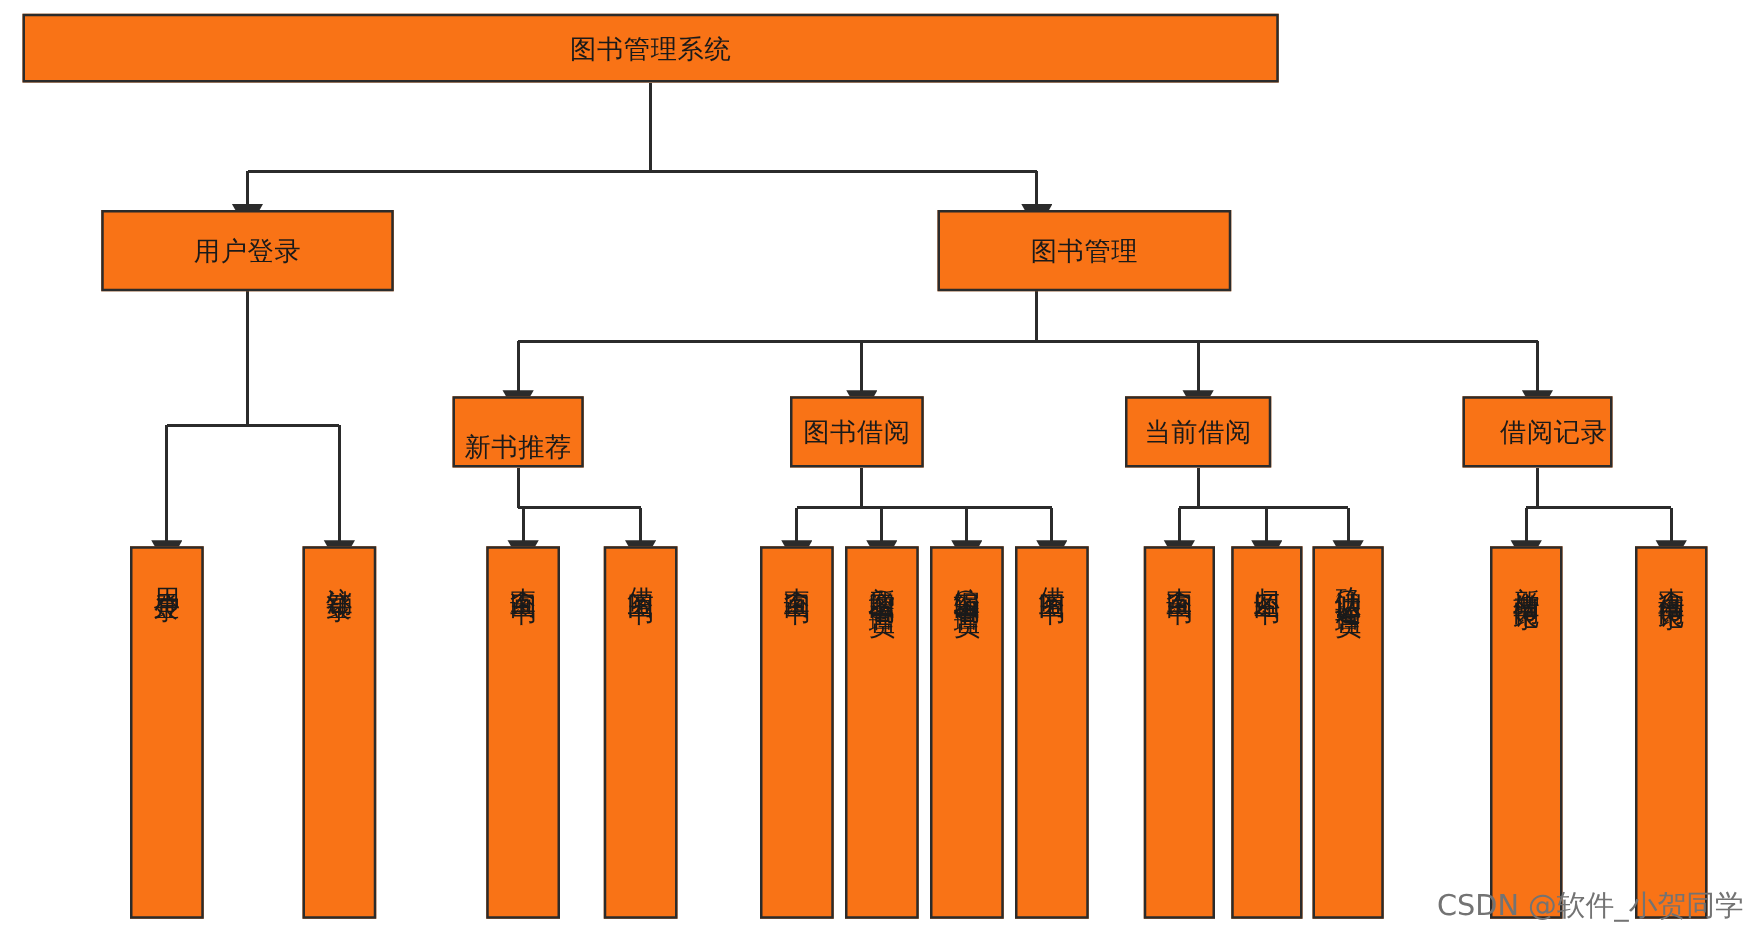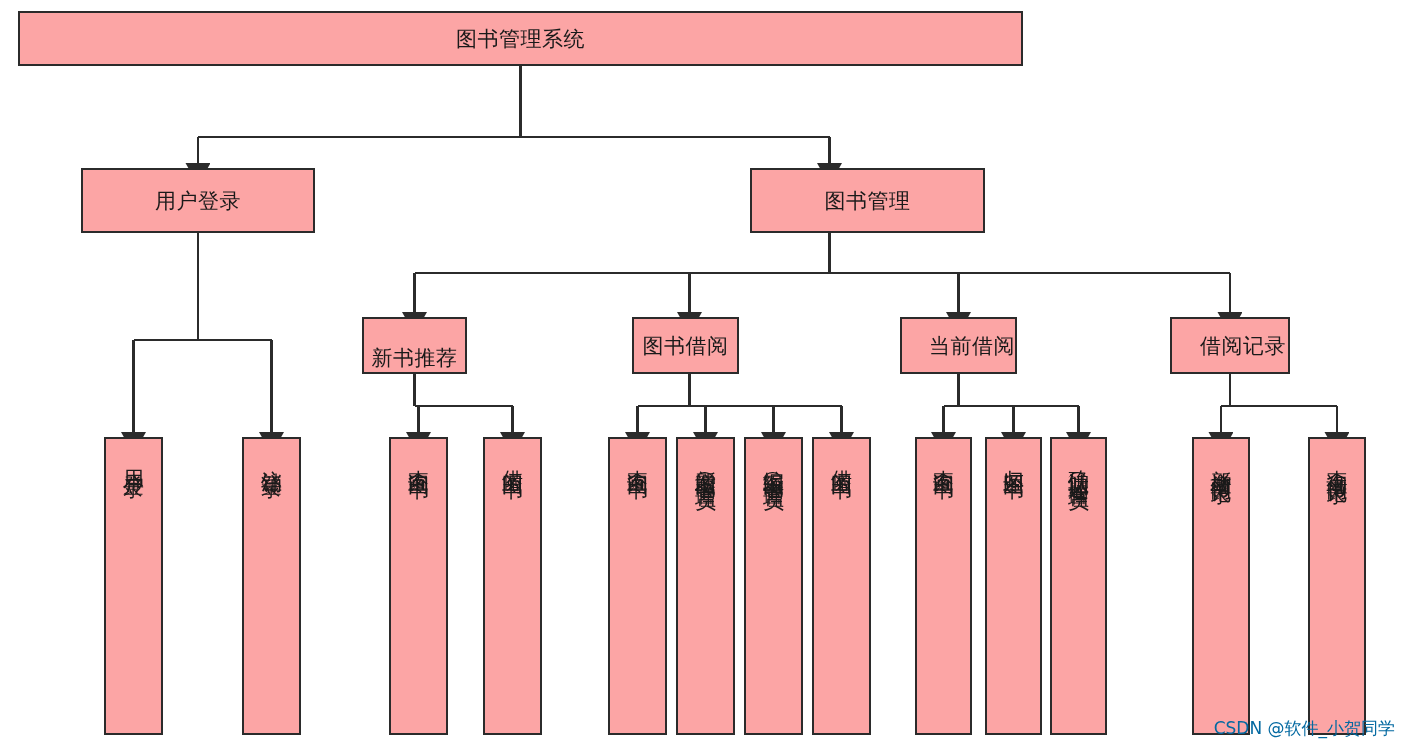--- a/index.html
+++ b/index.html
@@ -20,21 +20,21 @@
   #edges-layer {
     position: absolute;
     left: 0;
     top: 0;
     width: 1405px;
     height: 747px;
   }
   .node {
     position: absolute;
     box-sizing: border-box;
-    background: #fca5a5;
+    background: #f97316;
     border: 2px solid #2b2b2b;
     display: flex;
     align-items: center;
     justify-content: center;
     color: #1a1a1a;
   }
   .node.horizontal {
     font-size: 21px;
     letter-spacing: 0.5px;
   }
@@ -52,22 +52,22 @@
     letter-spacing: 3px;
     white-space: nowrap;
   }
   .hlabel {
     white-space: nowrap;
   }
   #watermark {
     position: absolute;
     right: 10px;
     bottom: 7px;
-    font-size: 17px;
-    color: #0369a1;
+    font-size: 23px;
+    color: #737373;
     white-space: nowrap;
     pointer-events: none;
   }
 </style>
 </head>
 <body>
 
 <div id="diagram-root">
 
   <svg id="edges-layer" viewBox="0 0 1405 747" xmlns="http://www.w3.org/2000/svg">
@@ -122,21 +122,21 @@
       </div>
       <div class="node horizontal" style="left: 712px; top: 168px; width: 235px; height: 65px; margin-left: 38px;">
         <span class="hlabel">图书管理</span>
       </div>
       <div class="node horizontal" style="left: 362px; top: 317px; width: 105px; height: 57px; align-items: flex-end;">
         <span class="hlabel">新书推荐</span>
       </div>
       <div class="node horizontal" style="left: 632px; top: 317px; width: 107px; height: 57px;">
         <span class="hlabel">图书借阅</span>
       </div>
-      <div class="node horizontal" style="left: 900px; top: 317px; width: 117px; height: 57px; justify-content: flex-end;">
+      <div class="node horizontal" style="left: 900px; top: 317px; width: 117px; height: 57px;">
         <span class="hlabel">当前借阅</span>
       </div>
       <div class="node horizontal" style="left: 1170px; top: 317px; width: 120px; height: 57px; padding-left: 26px;">
         <span class="hlabel">借阅记录</span>
       </div>
       <div class="node vertical" style="left: 104px; top: 437px; width: 59px; height: 298px;">
         <span class="vlabel">用户登录</span>
       </div>
       <div class="node vertical" style="left: 242px; top: 437px; width: 59px; height: 298px;">
         <span class="vlabel">注销登录</span>

